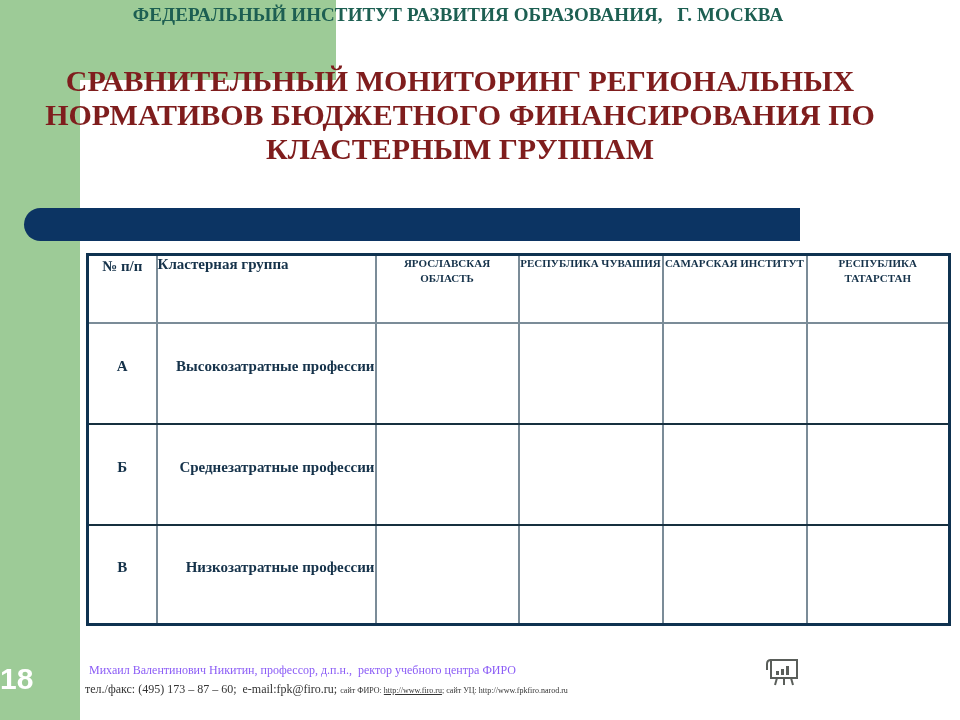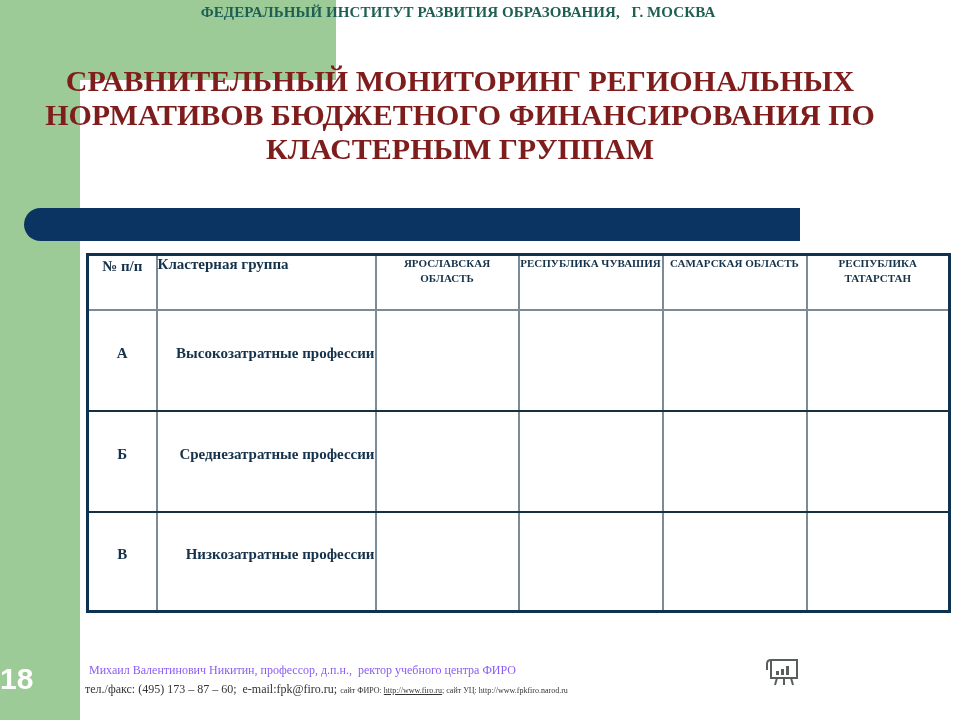--- a/index.html
+++ b/index.html
@@ -1,20 +1,20 @@
 <!DOCTYPE html>
 <html><head>
 <meta charset="utf-8">
 <style>
   html, body { margin: 0; padding: 0; }
   body { width: 960px; height: 720px; position: relative; overflow: hidden; background: #ffffff; font-family: "Liberation Serif", serif; }
   .green-top { position: absolute; left: 0; top: 0; width: 336px; height: 80px; background: #9dcb97; }
   .green-side { position: absolute; left: 0; top: 0; width: 80px; height: 720px; background: #9dcb97; }
   .white-corner { position: absolute; left: 80px; top: 80px; width: 60px; height: 60px; background: #ffffff; border-top-left-radius: 26px; }
-  .org-header { position: absolute; left: 0; top: 4px; width: 916px; text-align: center; font-size: 15px; font-weight: bold; color: #1d5f52; letter-spacing: 0.1px; white-space: pre; }
+  .org-header { position: absolute; left: 0; top: 4px; width: 916px; text-align: center; font-size: 19px; font-weight: bold; color: #1d5f52; letter-spacing: 0.1px; white-space: pre; }
   .title { position: absolute; left: 40px; top: 64px; width: 840px; text-align: center; font-size: 30px; line-height: 34px; font-weight: bold; color: #7f1d1d; }
   .blue-bar { position: absolute; left: 24px; top: 208px; width: 776px; height: 33px; background: #0c3463; border-top-left-radius: 17px; border-bottom-left-radius: 17px; }
   table.grid { position: absolute; left: 86px; top: 253px; width: 862px; height: 357px; border-collapse: collapse; border: 3px solid #0f3250; table-layout: fixed; background: #ffffff; }
   table.grid td, table.grid th { border: 2px solid #7b8c98; padding: 0; vertical-align: top; color: #15324a; }
   table.grid tr.row td { border-top: 2px solid #17303f; border-bottom: 2px solid #17303f; }
   table.grid td.dark-v { border-left: 2px solid #17303f; }
   th.h-num { font-size: 15px; font-weight: bold; text-align: center; padding-top: 8px; line-height: 20px; }
   th.h-group { font-size: 15px; font-weight: bold; text-align: left; padding: 8px 0 0 26px; }
   th.h-region { font-size: 11px; font-weight: bold; text-align: center; padding-top: 8px; line-height: 15px; }
   td.c-letter { font-size: 15px; font-weight: bold; text-align: center; vertical-align: middle !important; padding-bottom: 14px !important; }
@@ -43,26 +43,26 @@
 <table class="grid">
   <colgroup>
     <col style="width:69px">
     <col style="width:219px">
     <col style="width:143px">
     <col style="width:144px">
     <col style="width:144px">
     <col style="width:143px">
   </colgroup>
   <tbody>
-      <tr style="height:55px">
+      <tr style="height:68px">
     <th class="h-num">№ п/п</th>
     <th class="h-group">Кластерная группа</th>
     <th class="h-region">ЯРОСЛАВСКАЯ ОБЛАСТЬ</th>
     <th class="h-region">РЕСПУБЛИКА ЧУВАШИЯ</th>
-    <th class="h-region">САМАРСКАЯ ОБЛАСТЬ</th>
+    <th class="h-region">САМАРСКАЯ ИНСТИТУТ</th>
     <th class="h-region">РЕСПУБЛИКА ТАТАРСТАН</th>
   </tr>
   <tr class="row" style="height:101px">
     <td class="c-letter">А</td>
     <td class="c-name">Высокозатратные профессии</td>
     <td></td>
     <td></td>
     <td class="dark-v"></td>
     <td></td>
   </tr>

